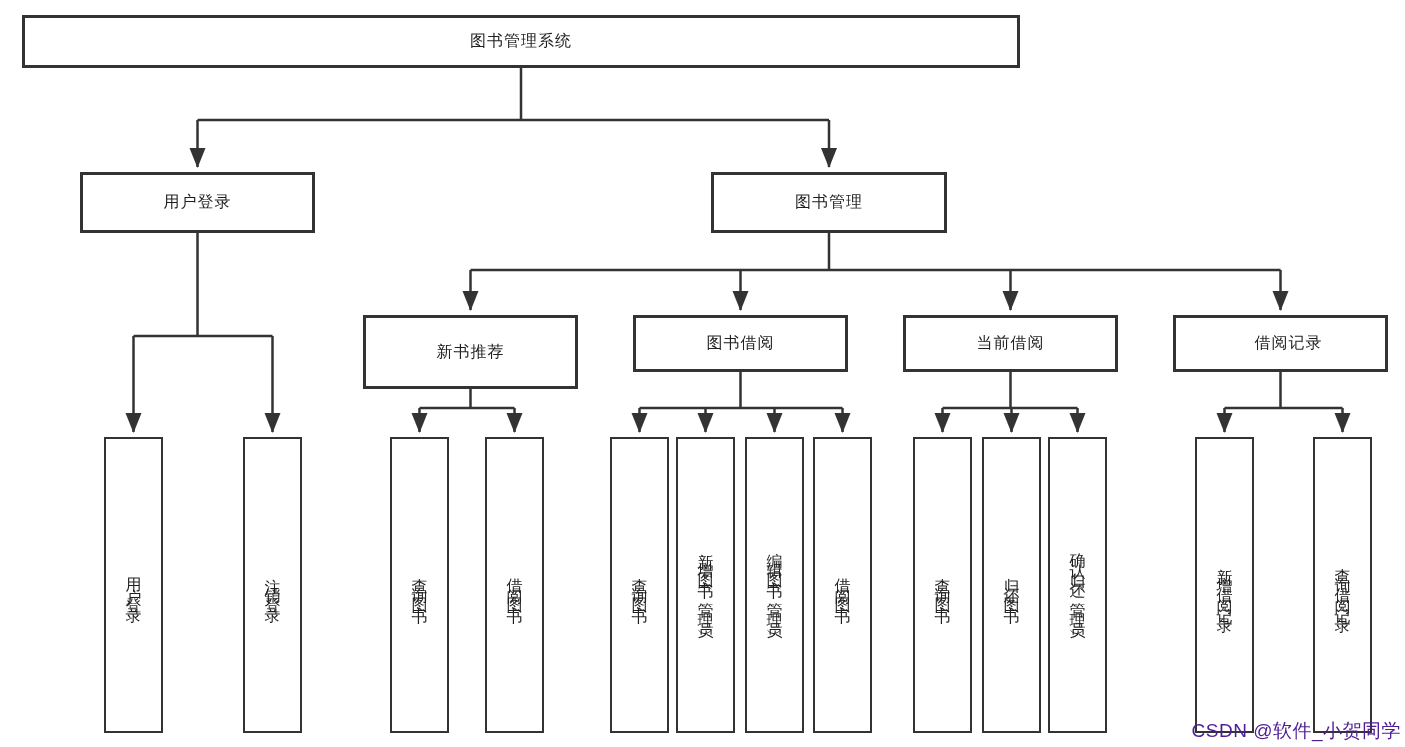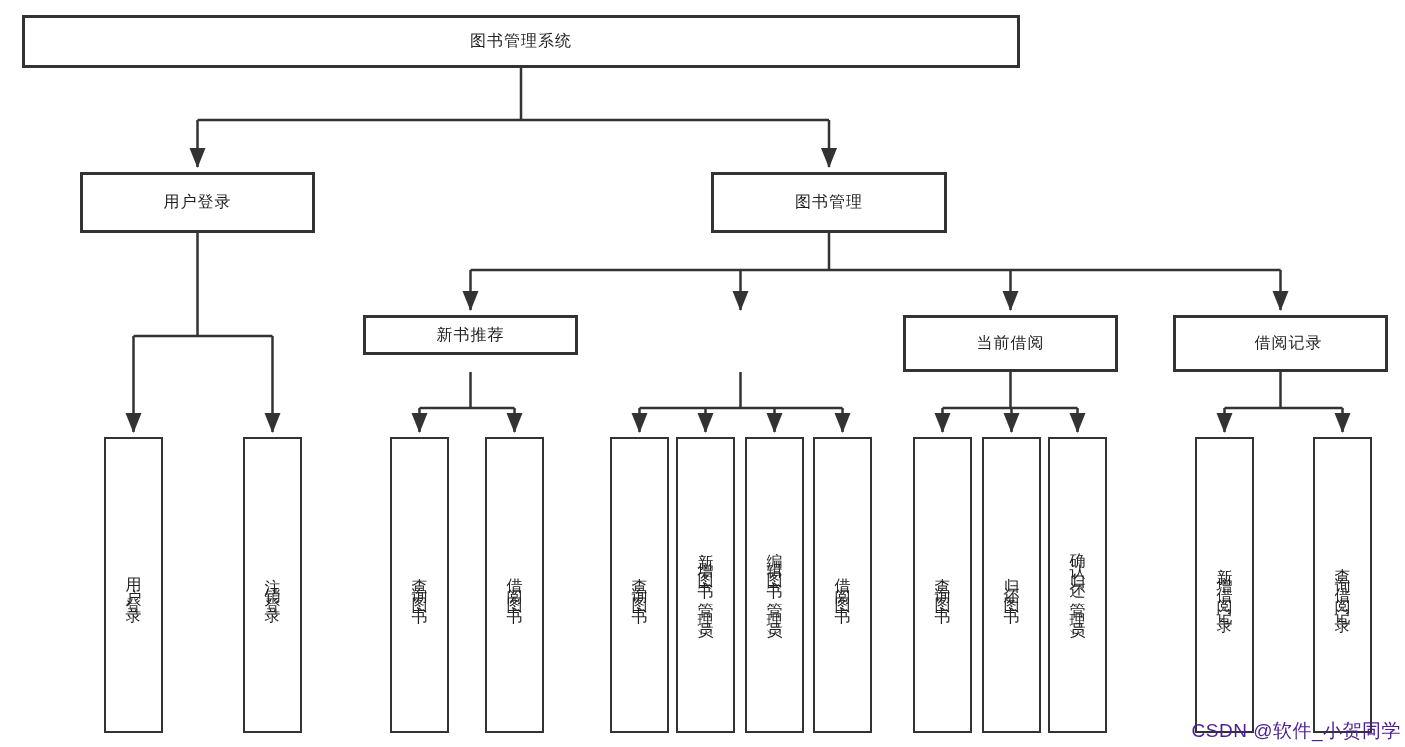--- a/index.html
+++ b/index.html
@@ -43,21 +43,21 @@
     writing-mode: vertical-rl;
     text-orientation: mixed;
     letter-spacing: 10px;
     line-height: 1;
     white-space: nowrap;
   }
   
   #n-root      { left: 22px;   top: 15px;  width: 998px; height: 53px; }
   #n-user      { left: 80px;   top: 172px; width: 235px; height: 61px; }
   #n-bookmgmt  { left: 711px;  top: 172px; width: 236px; height: 61px; }
-  #n-newrec    { left: 363px;  top: 315px; width: 215px; height: 40px; align-items: center; }
+  #n-newrec    { left: 363px;  top: 315px; width: 215px; height: 74px; align-items: center; }
   #n-borrow    { left: 633px;  top: 315px; width: 215px; height: 57px; }
   #n-current   { left: 903px;  top: 315px; width: 215px; height: 57px; }
   #n-records   { left: 1173px; top: 315px; width: 215px; height: 57px; padding-left: 16px; }
   .leaf { top: 437px; width: 59px; height: 296px; }
   #l-ulogin    { left: 104px; }
   #l-ulogout   { left: 243px; }
   #l-nbquery   { left: 390px; }
   #l-nbborrow  { left: 485px; }
   #l-bwquery   { left: 610px; }
   #l-bwadd     { left: 676px; }
@@ -133,20 +133,23 @@
   <div class="node" id="n-user">
     <span>用户登录</span>
   </div>
   <div class="node" id="n-bookmgmt">
     <span>图书管理</span>
   </div>
 
   <div class="node" id="n-newrec">
     <span>新书推荐</span>
   </div>
+  <div class="node" id="n-borrow">
+    <span>图书借阅</span>
+  </div>
   <div class="node" id="n-current">
     <span>当前借阅</span>
   </div>
   <div class="node" id="n-records">
     <span>借阅记录</span>
   </div>
 
   <div class="node leaf" id="l-ulogin">
     <span class="vlabel">用户登录</span>
   </div>

